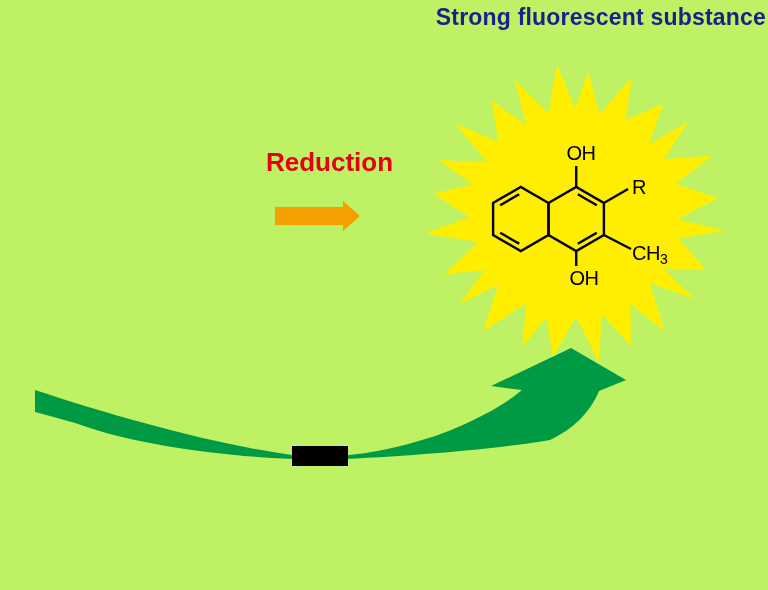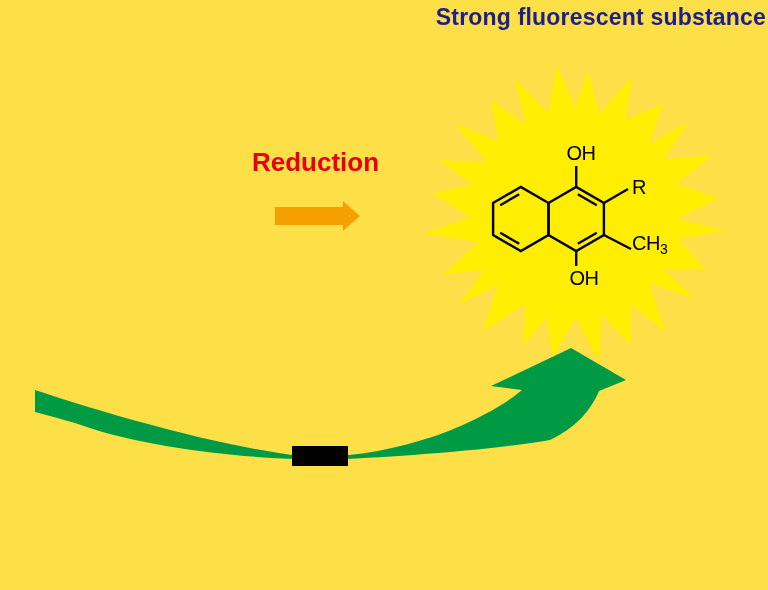--- a/index.html
+++ b/index.html
@@ -1,36 +1,36 @@
 <!DOCTYPE html>
 <html><head>
 <meta charset="utf-8">
 <style>
   html,body{margin:0;padding:0;background:#000;}
   .stage{
-    position:relative;width:768px;height:590px;background:#fde047;overflow:hidden;
+    position:relative;width:768px;height:590px;background:#bef264;overflow:hidden;
     font-family:"Liberation Sans",sans-serif;
   }
   .stage svg{position:absolute;left:0;top:0;}
   .title{
     position:absolute;top:4px;right:2px;
     font-size:23px;font-weight:700;letter-spacing:0.2px;
     color:#1d2088;white-space:nowrap;
   }
   .reduction{
-    position:absolute;left:252px;top:147px;
+    position:absolute;left:266px;top:147px;
     font-size:26px;font-weight:700;color:#e60012;white-space:nowrap;
   }
   .lbl{
     position:absolute;color:#000;font-size:20px;font-weight:400;
     letter-spacing:-0.5px;white-space:nowrap;line-height:1;
   }
   .oh-top{left:581px;top:143px;transform:translateX(-50%);}
   .r-group{left:639px;top:177px;transform:translateX(-50%);}
-  .ch3{left:632px;top:233px;}
+  .ch3{left:632px;top:243px;}
   .ch3 sub{font-size:14px;vertical-align:-4px;letter-spacing:0;}
   .oh-bottom{left:584px;top:268px;transform:translateX(-50%);}
 </style>
 </head>
 <body>
 
 <div class="stage">
 
   <svg width="768" height="590" viewBox="0 0 768 590">
 

